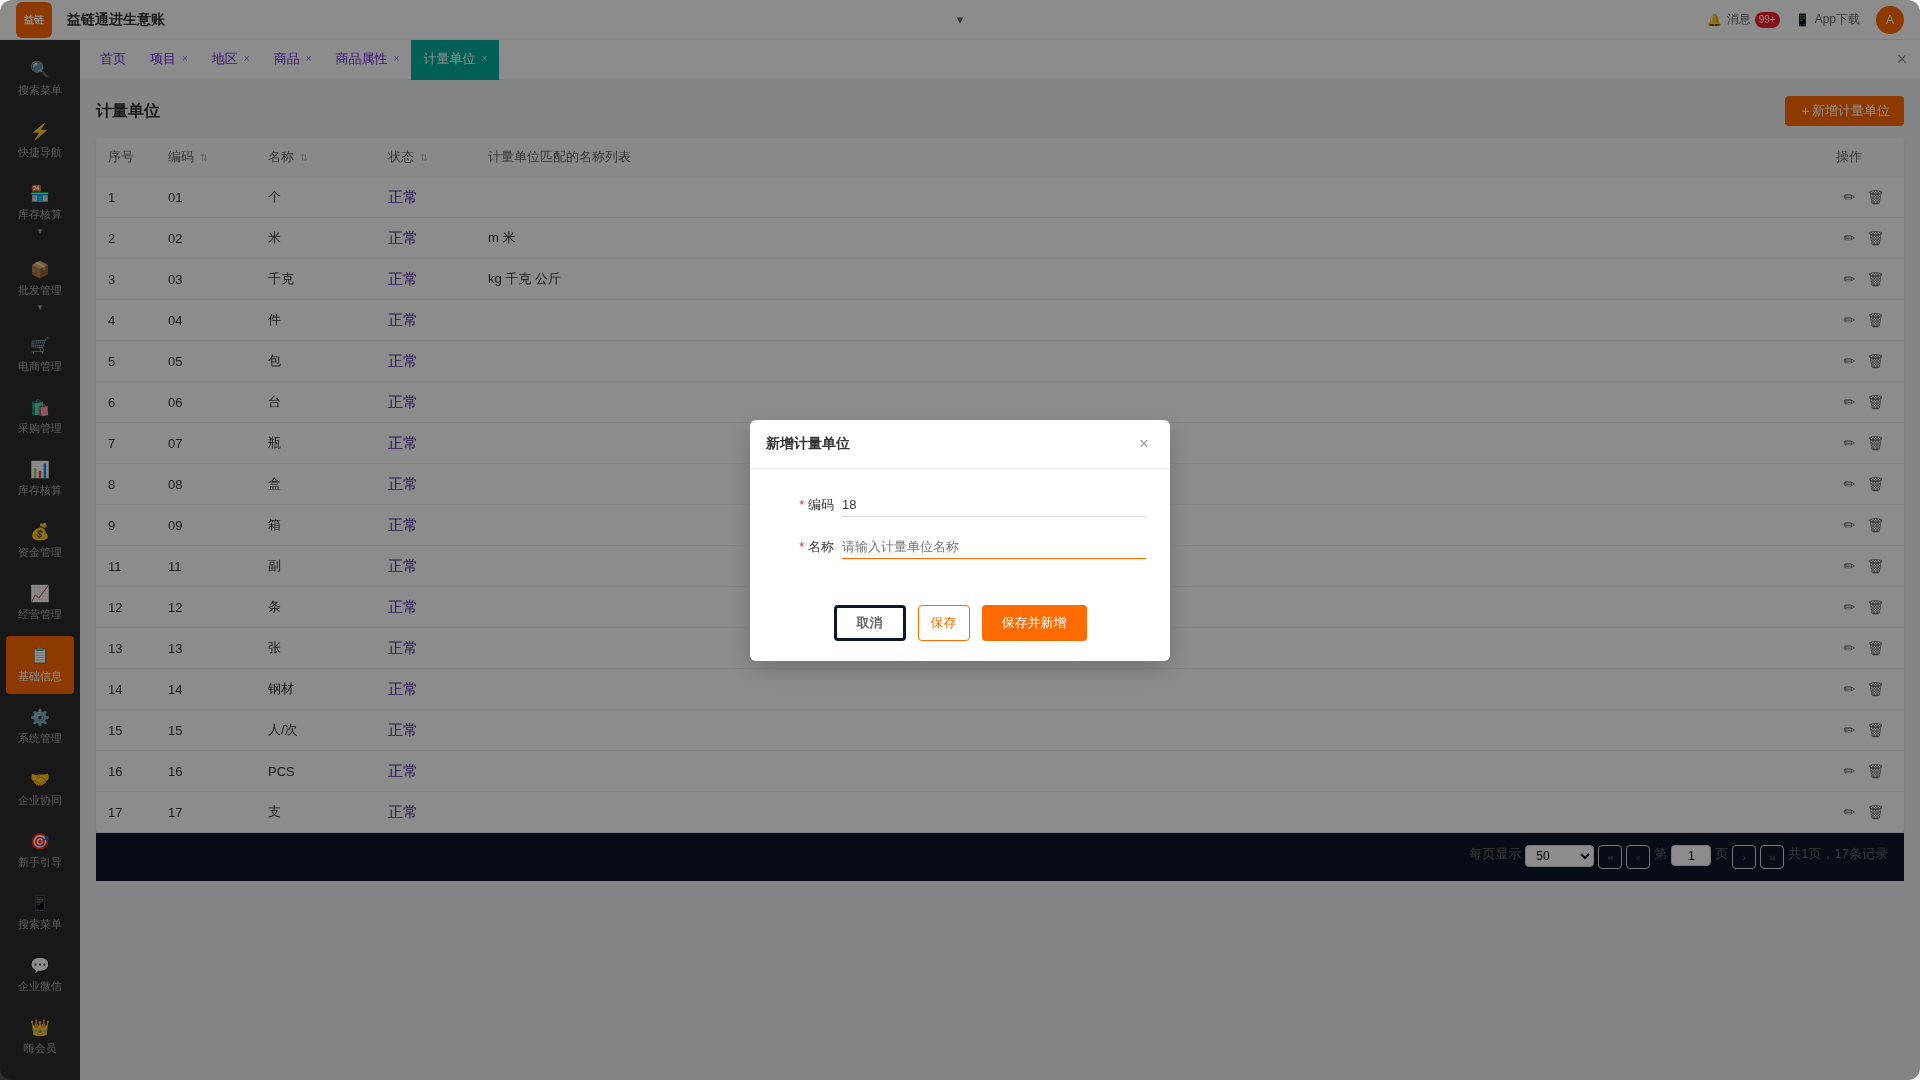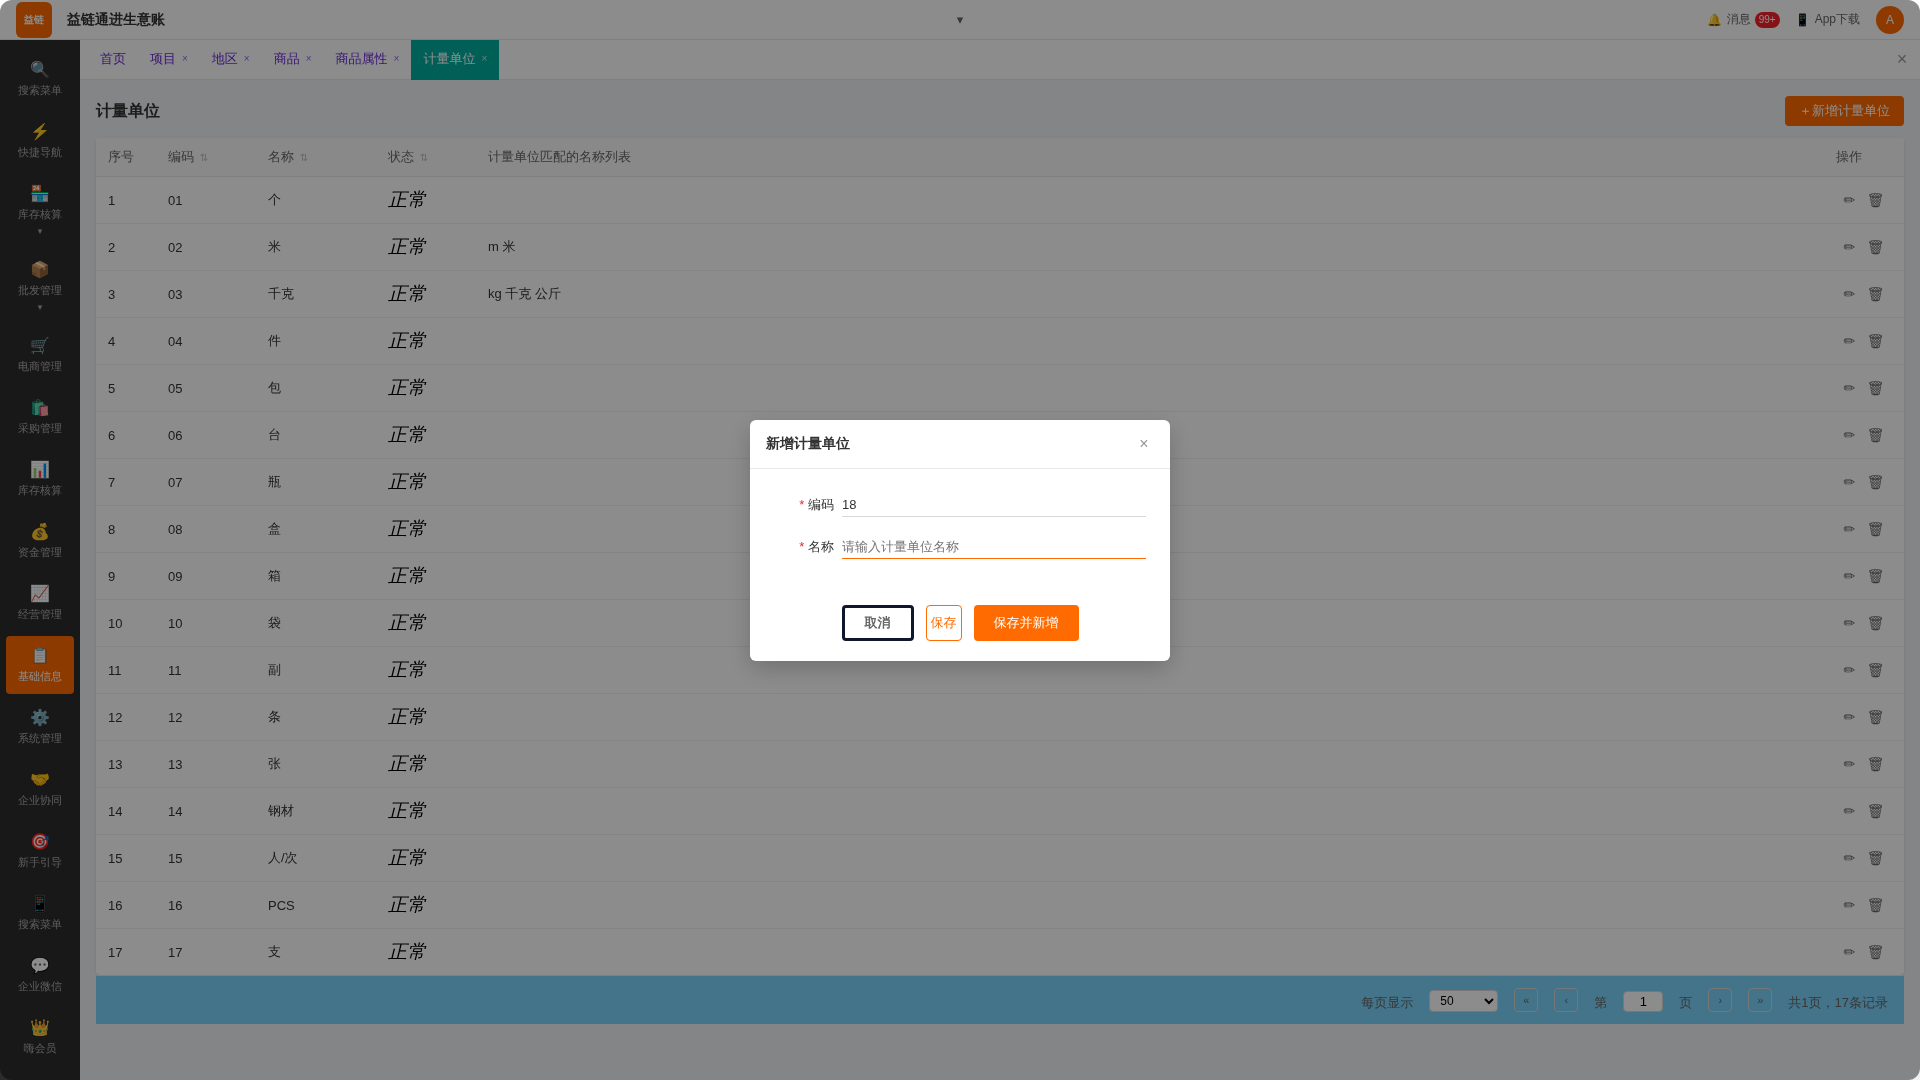--- a/index.html
+++ b/index.html
@@ -226,42 +226,41 @@
     }
     .data-table td {
       padding: 10px 12px;
       border-bottom: 1px solid #f0f0f0;
       font-size: 13px;
       color: #333;
     }
     .data-table tr:last-child td { border-bottom: none; }
     .sort-icon { color: #bbb; font-size: 10px; margin-left: 2px; }
     .status-normal {
-      color: #000000;
-      font-size: 19px;
-      font-style: italic;
+      color: #4c1d95;
+      font-size: 15px;
     }
     .action-btn {
       background: none;
       border: none;
       cursor: pointer;
       color: #666;
       padding: 2px 4px;
       font-size: 14px;
     }
 
     
     .pagination-bar {
       display: flex;
-      align-items: flex-end;
+      align-items: flex-start;
       justify-content: flex-end;
       padding: 12px 16px;
-      background: #7dd3fc;
+      background: #0f172a;
       border-top: 1px solid #e8e8e8;
-      gap: 16px;
+      gap: 4px;
       font-size: 13px;
       color: #666;
     }
     .page-size-select {
       border: 1px solid #d9d9d9;
       border-radius: 4px;
       padding: 2px 20px 2px 6px;
       font-size: 12px;
       cursor: pointer;
       background: white;
@@ -378,21 +377,21 @@
       padding: 6px 20px;
       border-radius: 4px;
       cursor: pointer;
       font-size: 13px;
       font-weight: bold;
     }
     .btn-save {
       border: 1px solid #ff6b00;
       background: white;
       color: #ff6b00;
-      padding: 6px 4px;
+      padding: 6px 12px;
       border-radius: 4px;
       cursor: pointer;
       font-size: 13px;
     }
     .btn-save-new {
       background: #ff6b00;
       color: white;
       border: none;
       padding: 6px 20px;
       border-radius: 4px;
@@ -645,31 +644,20 @@
       <td>09</td>
       <td>箱</td>
       <td><span class="status-normal">正常</span></td>
       <td></td>
       <td style="text-align:center">
         <button class="action-btn" title="编辑">✏</button>
         <button class="action-btn" title="删除">🗑</button>
       </td>
     </tr>
             <tr>
-      <td>10</td>
-      <td>10</td>
-      <td>袋</td>
-      <td><span class="status-normal">正常</span></td>
-      <td></td>
-      <td style="text-align:center">
-        <button class="action-btn" title="编辑">✏</button>
-        <button class="action-btn" title="删除">🗑</button>
-      </td>
-    </tr>
-            <tr>
       <td>11</td>
       <td>11</td>
       <td>副</td>
       <td><span class="status-normal">正常</span></td>
       <td></td>
       <td style="text-align:center">
         <button class="action-btn" title="编辑">✏</button>
         <button class="action-btn" title="删除">🗑</button>
       </td>
     </tr>

